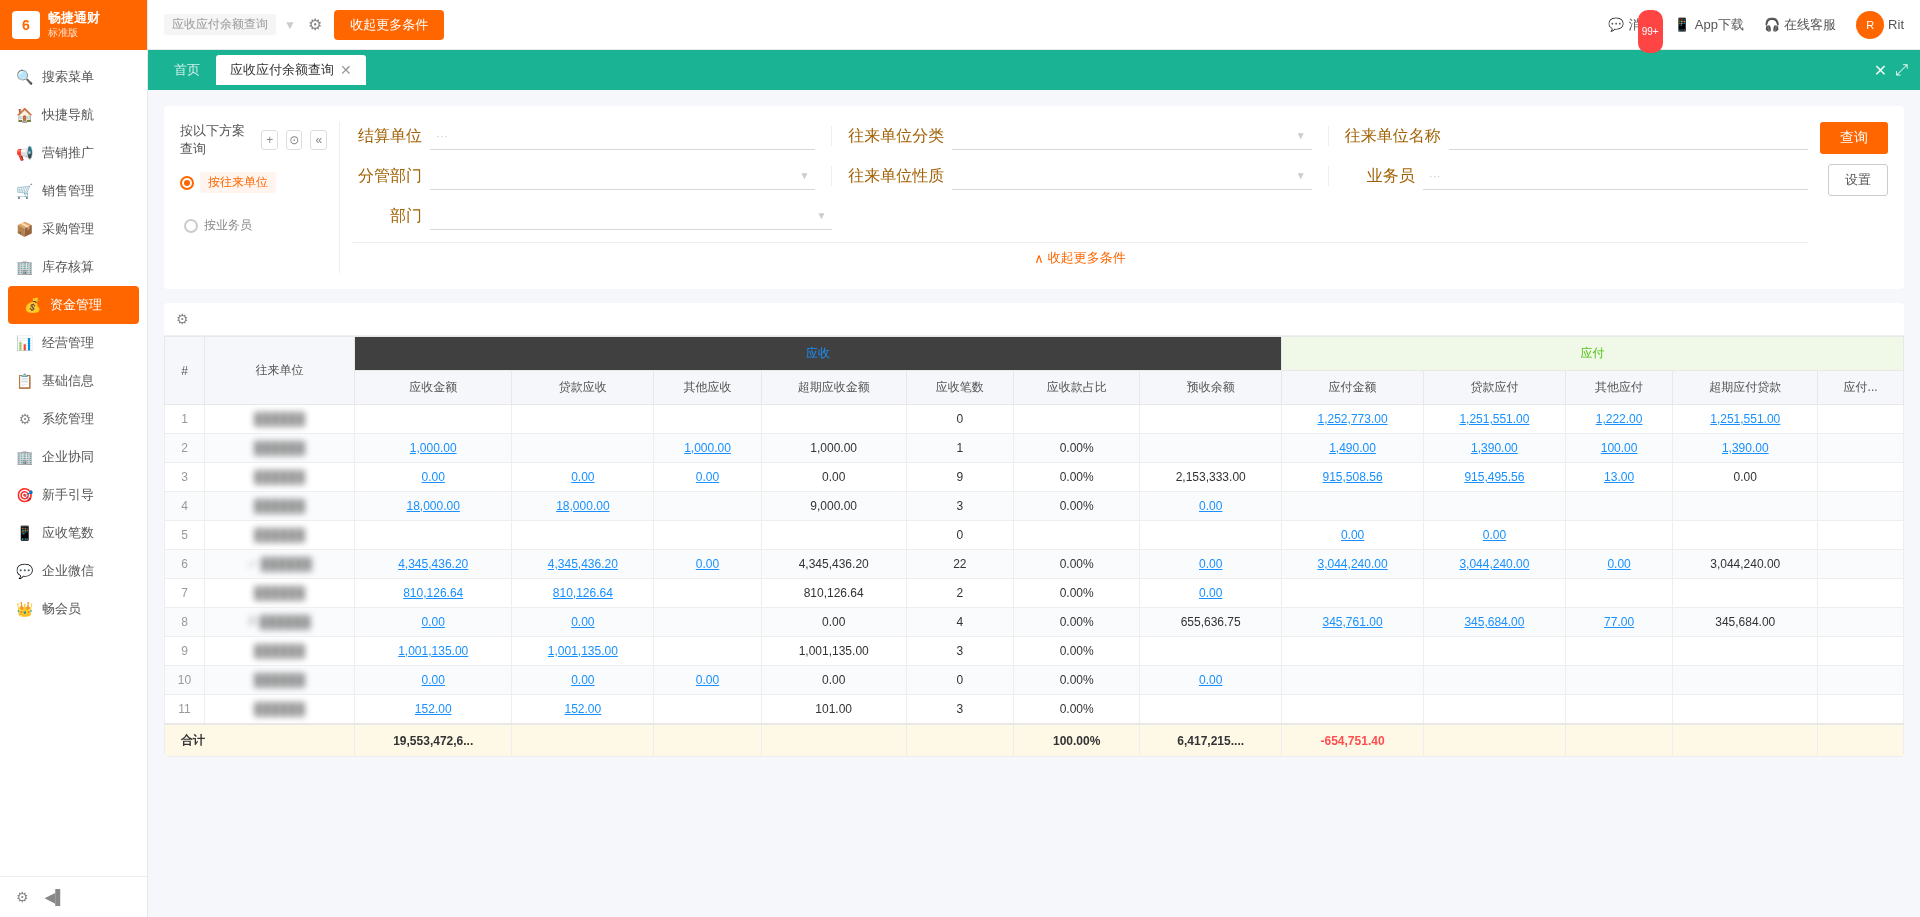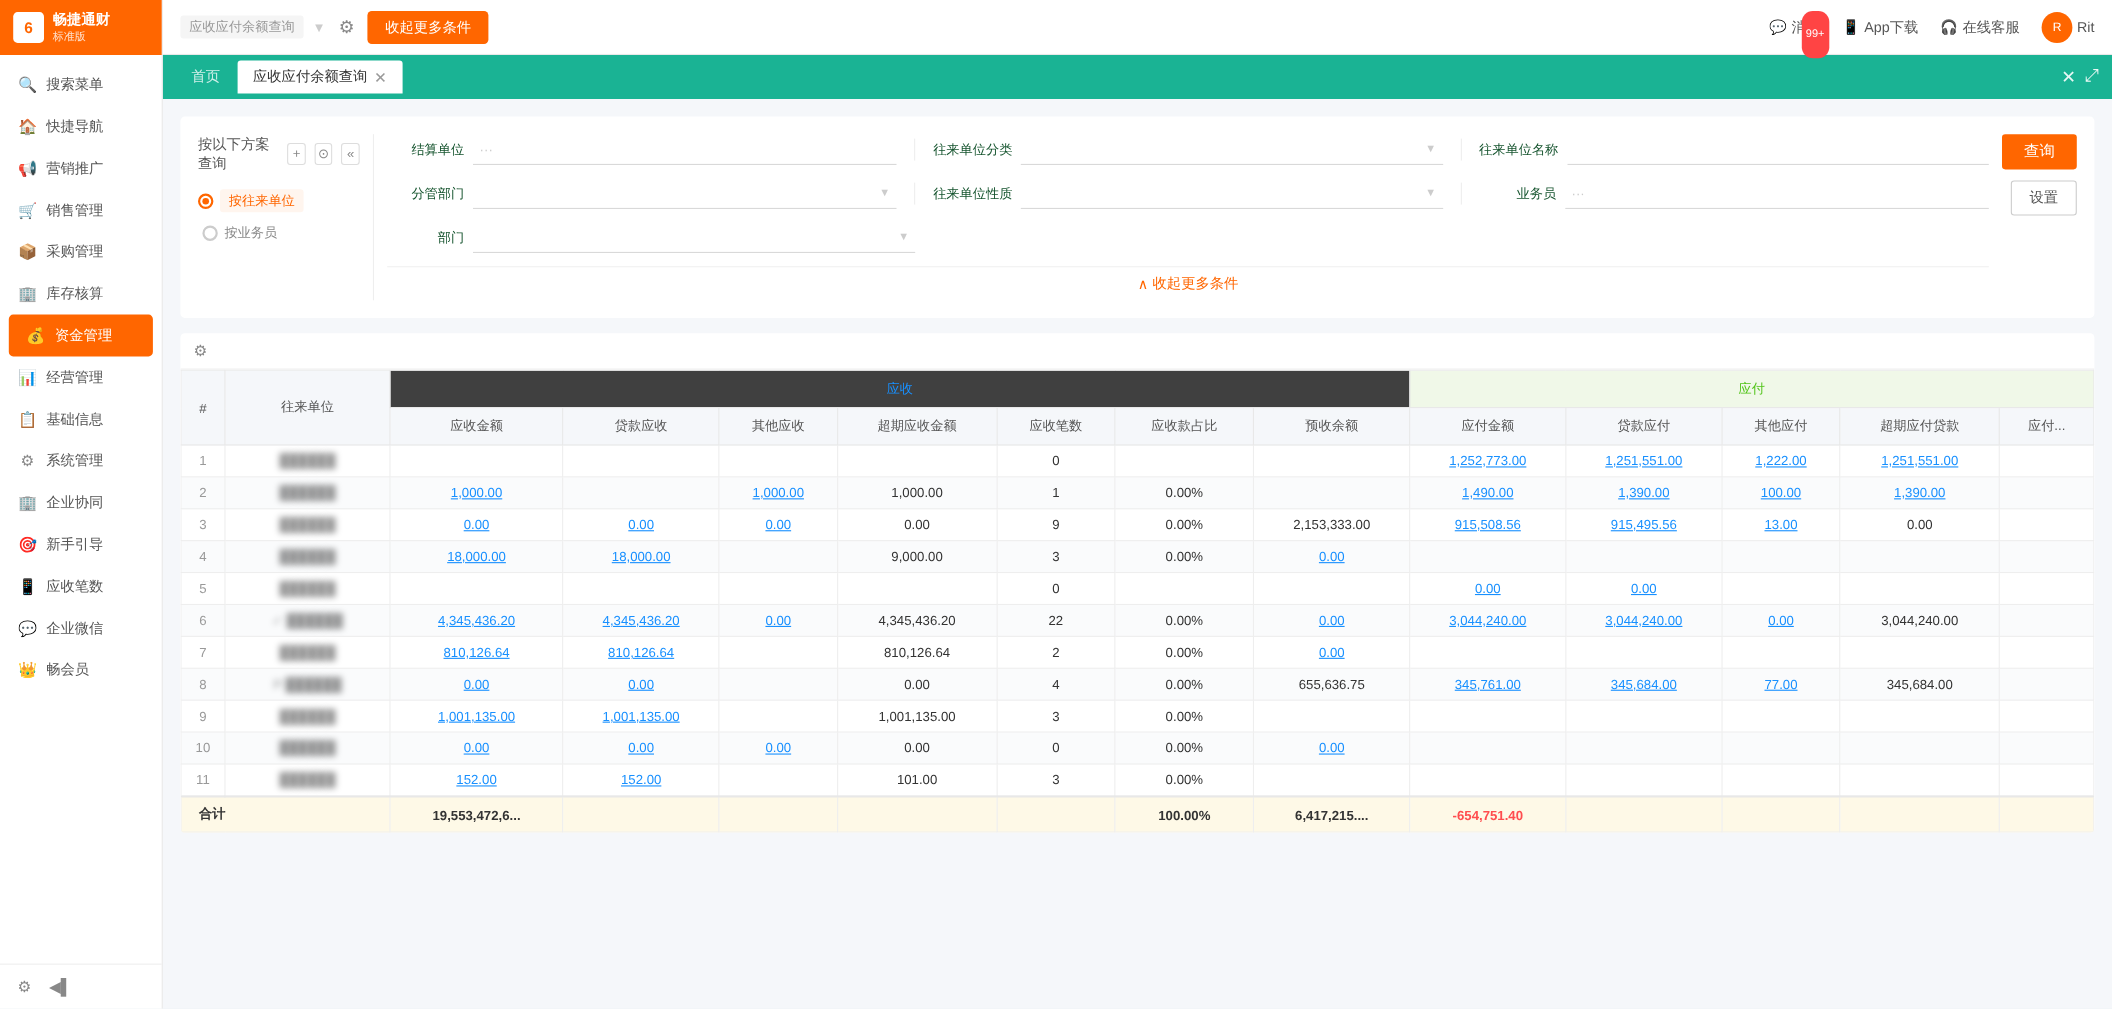--- a/index.html
+++ b/index.html
@@ -57,29 +57,29 @@
     .page-title-bar { display: flex; align-items: center; justify-content: space-between; margin-bottom: 14px; }
     .page-title { font-size: 18px; font-weight: bold; color: #333; }
     .title-actions { display: flex; gap: 12px; }
     .title-action-btn { display: flex; align-items: center; gap: 4px; color: #ff6600; cursor: pointer; font-size: 13px; }
     
     
     .search-panel { background: #fff; border-radius: 4px; padding: 16px; margin-bottom: 14px; }
     .search-top { display: flex; align-items: center; gap: 8px; margin-bottom: 14px; }
     .search-scheme-label { color: #555; font-size: 13px; }
     .search-scheme-btn { width: 20px; height: 20px; border: 1px solid #ddd; border-radius: 3px; display: flex; align-items: center; justify-content: center; cursor: pointer; color: #888; font-size: 12px; }
-    .search-options { display: flex; flex-direction: column; gap: 10px; font-size: 12px; }
+    .search-options { display: flex; flex-direction: column; gap: 24px; font-size: 12px; }
     .search-option { display: flex; align-items: center; gap: 6px; cursor: pointer; color: #ff6600; }
     .search-option.secondary { color: #888; margin-left: 4px; }
     .radio-circle { width: 14px; height: 14px; border-radius: 50%; border: 2px solid #ff6600; display: flex; align-items: center; justify-content: center; }
     .radio-dot { width: 6px; height: 6px; border-radius: 50%; background: #ff6600; }
     .radio-circle.empty { border-color: #ccc; }
     .filter-row { display: flex; align-items: center; gap: 16px; margin-bottom: 12px; }
     .filter-item { display: flex; align-items: center; gap: 8px; flex: 1; }
-    .filter-label { color: #14532d; font-size: 12px; white-space: nowrap; min-width: 70px; text-align: right; }
+    .filter-label { color: #a16207; font-size: 16px; white-space: nowrap; min-width: 70px; text-align: right; }
     .filter-input { flex: 1; border-bottom: 1px solid #d9d9d9; padding: 4px 6px; display: flex; align-items: center; justify-content: space-between; cursor: pointer; min-height: 28px; }
     .filter-input-text { color: #ccc; font-size: 12px; }
     .filter-dots { color: #ccc; font-size: 12px; }
     .filter-arrow { color: #ccc; font-size: 10px; }
     .filter-divider { width: 1px; background: #eee; height: 20px; }
     .collapse-btn { display: flex; align-items: center; justify-content: center; color: #ff6600; cursor: pointer; font-size: 13px; gap: 4px; padding: 6px 0; border-top: 1px solid #f0f0f0; margin-top: 4px; }
     
     
     .query-btn { background: #ff6600; color: #fff; border: none; padding: 7px 20px; border-radius: 3px; cursor: pointer; font-size: 14px; }
     .set-btn { border: 1px solid #ccc; background: #fff; color: #555; padding: 6px 16px; border-radius: 3px; cursor: pointer; font-size: 13px; margin-top: 4px; }

